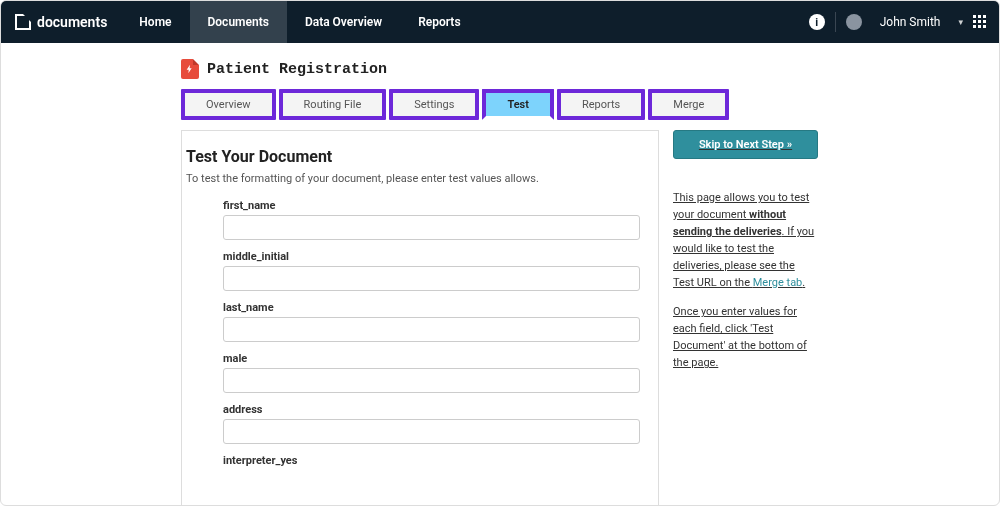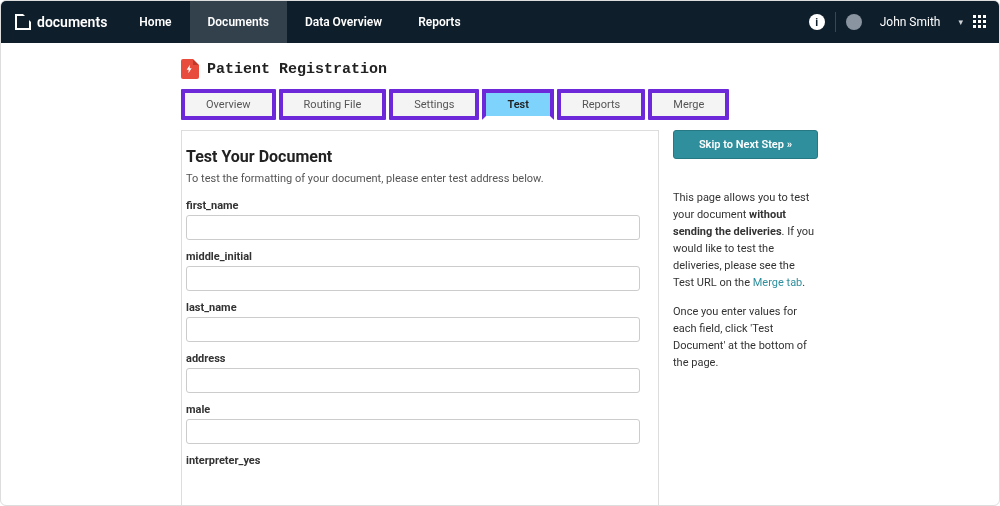--- a/index.html
+++ b/index.html
@@ -101,31 +101,31 @@
   .tab.active { background:#7dd3fc;border-bottom-color:#fff;color:#222;font-weight:600; }
 
   .content-row { display:flex;gap:14px;align-items:flex-start; }
   .panel {
     border:1px solid #ddd;background:#fff;
     width:478px;padding:16px 18px 8px 4px;
     height:380px;overflow:hidden;
   }
   .panel h2 { font-size:16px;margin-bottom:6px;font-weight:700;color:#222; }
   .panel-sub { font-size:11px;color:#555;margin-bottom:14px; }
-  .field { margin-bottom:10px; }
+  .field { margin-bottom:10px;margin-left:37px; }
   .field label {
     display:block;font-size:11px;font-weight:700;
     color:#333;margin-bottom:3px;
   }
   .field input {
     width:100%;height:25px;border:1px solid #ccc;
     border-radius:3px;padding:0 8px;font-size:12px;
   }
 
-  .right { width:145px; }
+  .right { width:145px;text-decoration:underline; }
   .skipbtn {
     width:100%;background:#2f8f9d;border:1px solid #267983;
     color:#fff;font-size:11px;font-weight:600;
     padding:7px 0;border-radius:3px;cursor:pointer;
     text-align:center;
   }
   .helptext { font-size:11px;color:#333;line-height:1.55;margin-top:30px; }
   .helptext a { color:#2f8f9d;text-decoration:none;cursor:pointer; }
   .helptext p { margin-bottom:12px; }
 </style>
@@ -180,40 +180,40 @@
     <div class="tab">Routing File</div>
     <div class="tab">Settings</div>
     <div class="tab active">Test</div>
     <div class="tab">Reports</div>
     <div class="tab">Merge</div>
   </div>
 
   <div class="content-row">
     <div class="panel">
       <h2>Test Your Document</h2>
-      <p class="panel-sub">To test the formatting of your document, please enter test address below.</p>
+      <p class="panel-sub">To test the formatting of your document, please enter test values allows.</p>
 
       <div class="field">
         <label>first_name</label>
         <input type="text" value="" style="">
       </div>
       <div class="field">
         <label>middle_initial</label>
         <input type="text" value="" style="">
       </div>
       <div class="field">
         <label>last_name</label>
         <input type="text" value="" style="">
       </div>
       <div class="field">
+        <label>male</label>
+        <input type="text" value="" style="">
+      </div>
+      <div class="field">
         <label>address</label>
-        <input type="text" value="" style="">
-      </div>
-      <div class="field">
-        <label>male</label>
         <input type="text" value="" style="">
       </div>
       <div class="field">
         <label>interpreter_yes</label>
 
       </div>
 
     </div>
 
     <div class="right">

